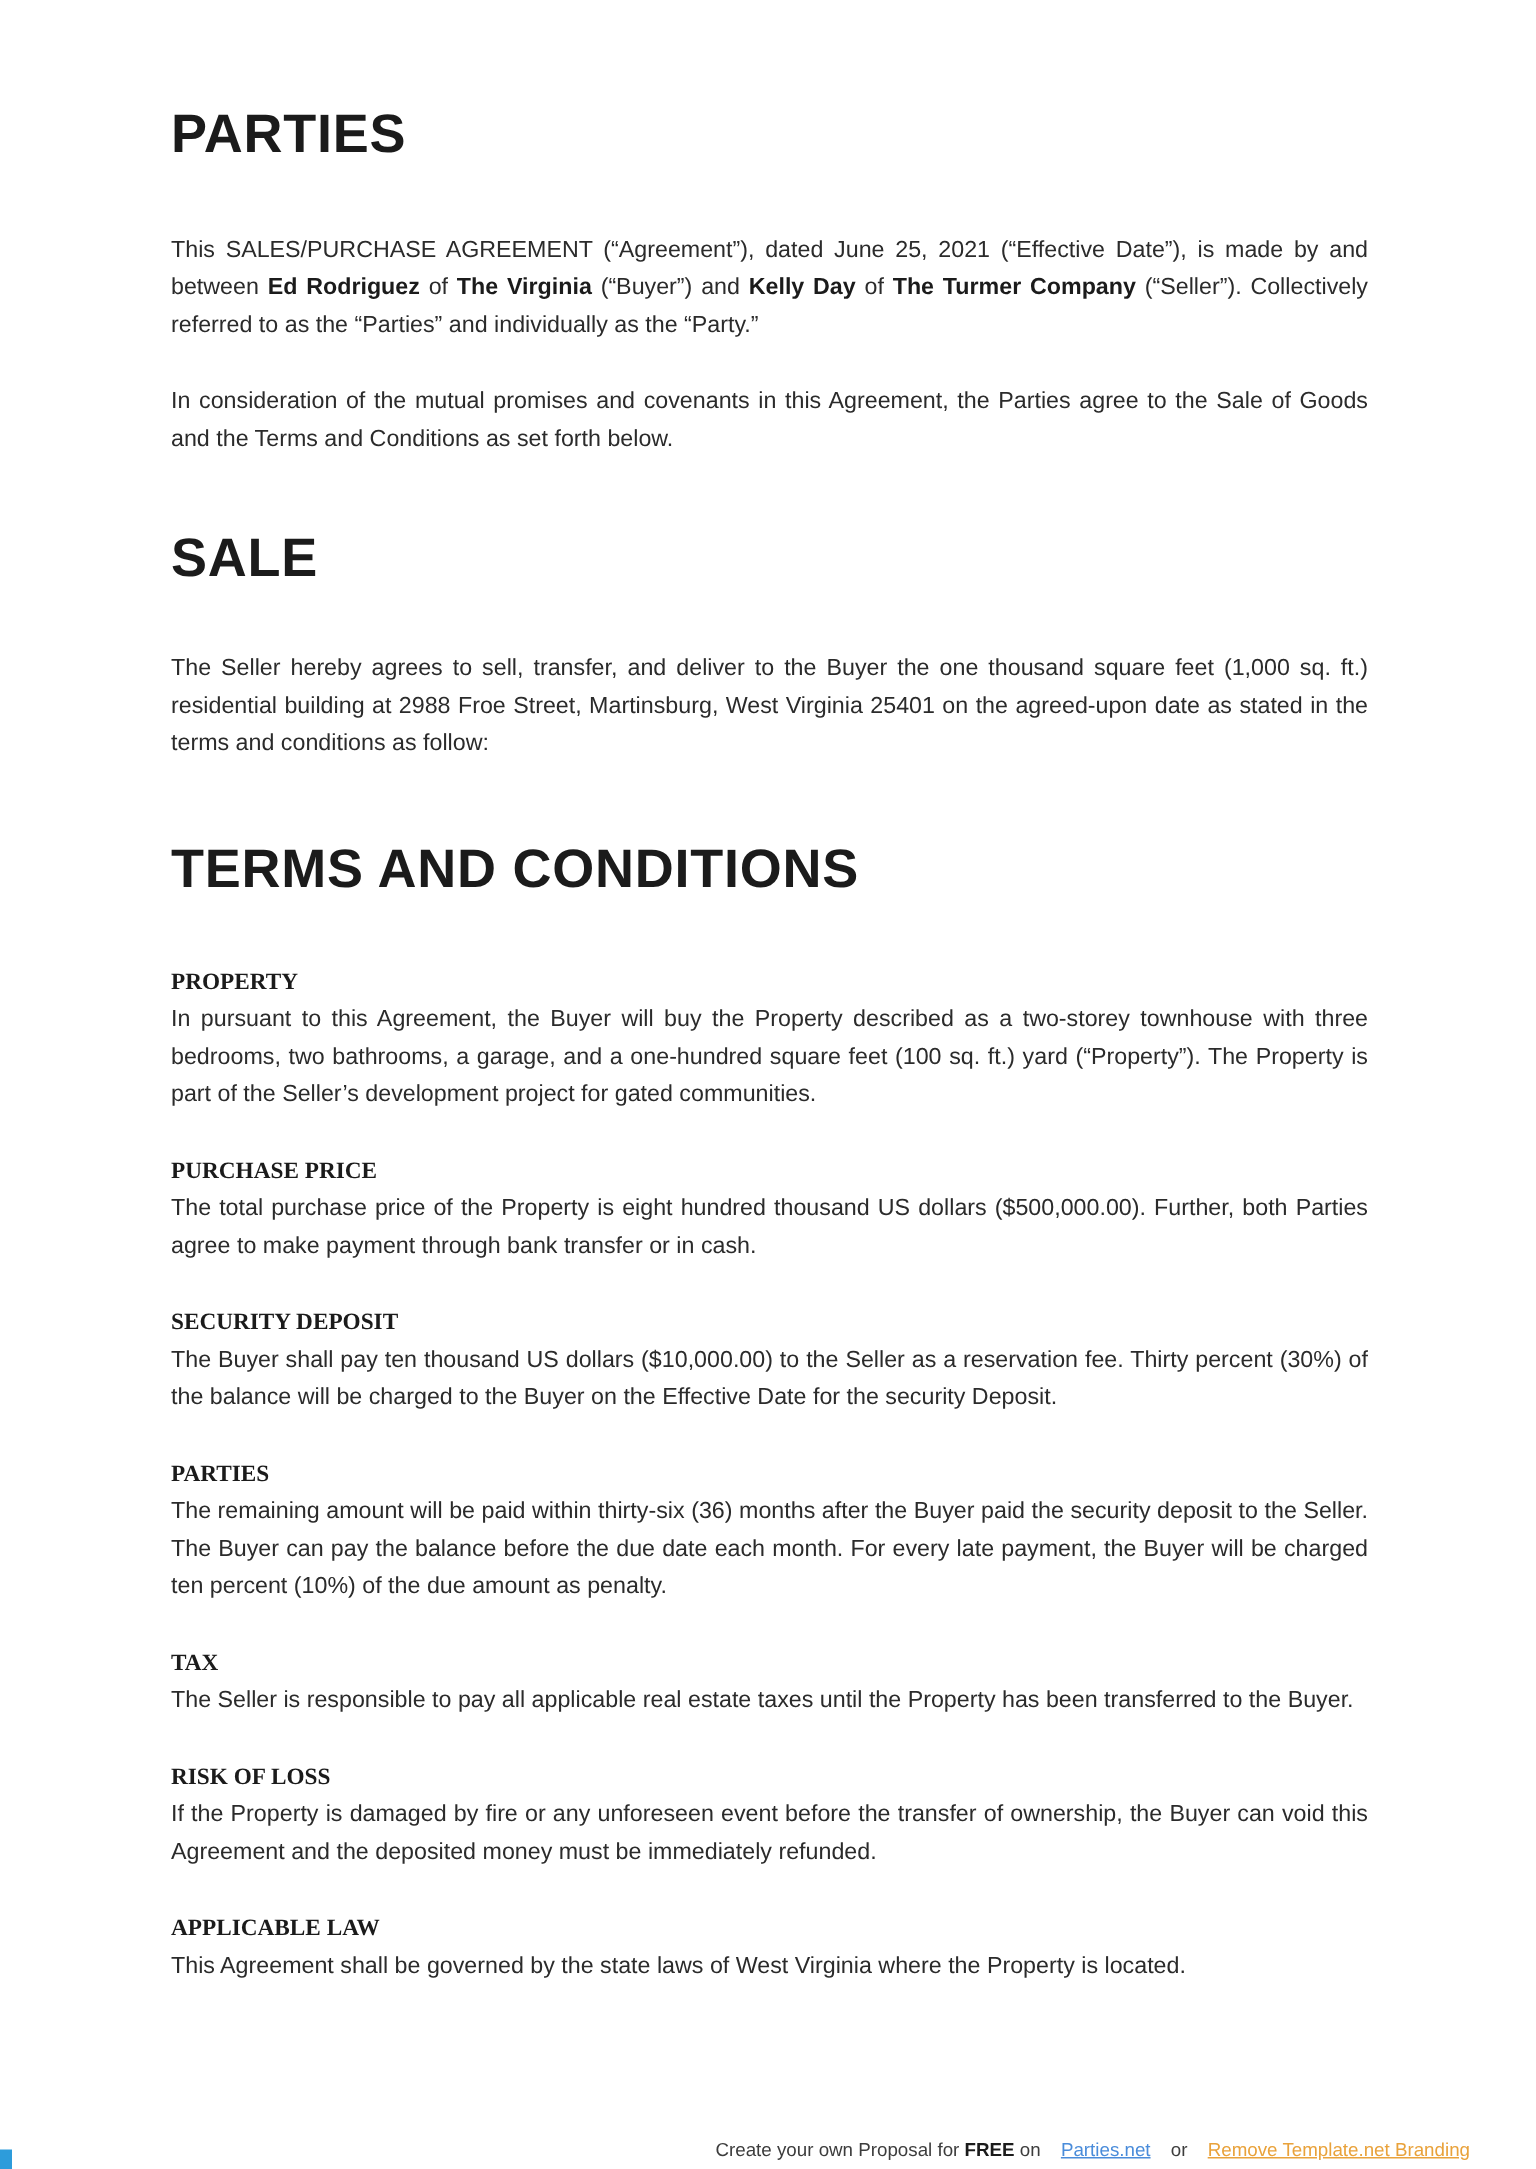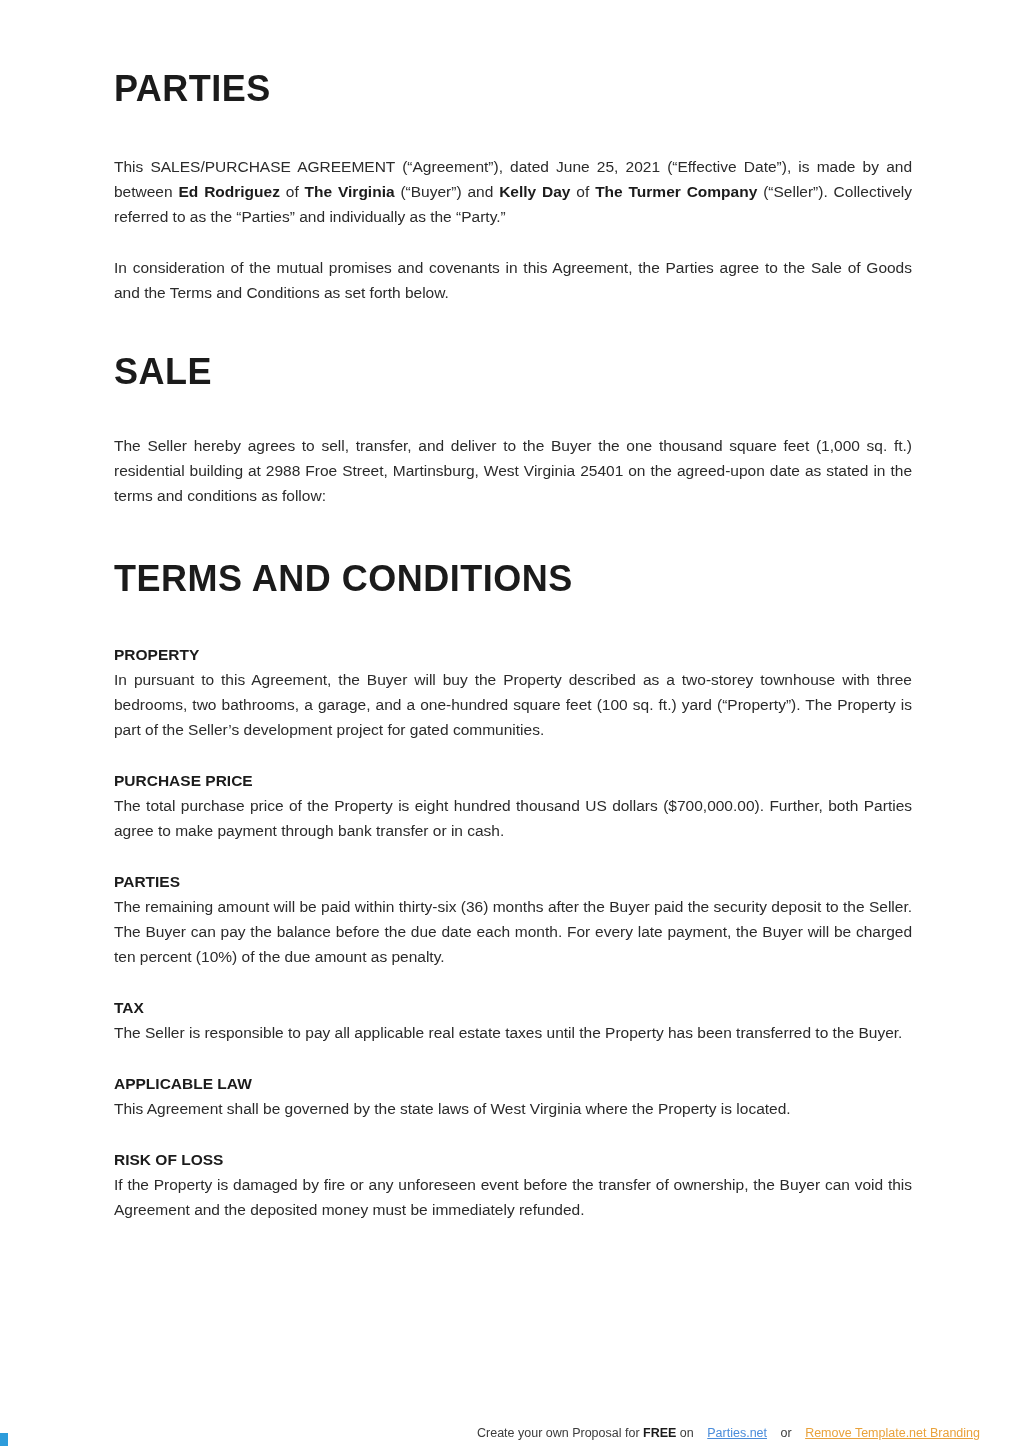--- a/index.html
+++ b/index.html
@@ -34,20 +34,21 @@
     text-align: justify;
     color: #2b2b2b;
   }
   p.body-text + p.body-text { margin-top: 26px; }
   .term-item { margin-bottom: 26px; }
   .term-heading {
     font-size: 15.5px;
     font-weight: 700;
     color: #1b1b1b;
     line-height: 25px;
+    font-family: Liberation Serif, serif;
   }
   b { font-weight: 700; color: #1b1b1b; }
   .footer {
     position: absolute;
     right: 44px;
     bottom: 8px;
     font-size: 12.5px;
     color: #3c3c3c;
     white-space: nowrap;
   }
@@ -82,42 +83,46 @@
 
     <h1 class="section-title h-terms">TERMS AND CONDITIONS</h1>
 
     <div class="term-item">
       <div class="term-heading">PROPERTY</div>
       <p class="body-text">In pursuant to this Agreement, the Buyer will buy the Property described as a two-storey townhouse with three bedrooms, two bathrooms, a garage, and a one-hundred square feet (100 sq. ft.) yard (“Property”). The Property is part of the Seller’s development project for gated communities.</p>
     </div>
 
     <div class="term-item">
       <div class="term-heading">PURCHASE PRICE</div>
-      <p class="body-text">The total purchase price of the Property is eight hundred thousand US dollars ($700,000.00). Further, both Parties agree to make payment through bank transfer or in cash.</p>
+      <p class="body-text">The total purchase price of the Property is eight hundred thousand US dollars ($500,000.00). Further, both Parties agree to make payment through bank transfer or in cash.</p>
     </div>
 
+    <div class="term-item">
+      <div class="term-heading">SECURITY DEPOSIT</div>
+      <p class="body-text">The Buyer shall pay ten thousand US dollars ($10,000.00) to the Seller as a reservation fee. Thirty percent (30%) of the balance will be charged to the Buyer on the Effective Date for the security Deposit.</p>
+    </div>
 
     <div class="term-item">
       <div class="term-heading">PARTIES</div>
       <p class="body-text">The remaining amount will be paid within thirty-six (36) months after the Buyer paid the security deposit to the Seller. The Buyer can pay the balance before the due date each month. For every late payment, the Buyer will be charged ten percent (10%) of the due amount as penalty.</p>
     </div>
 
     <div class="term-item">
       <div class="term-heading">TAX</div>
       <p class="body-text">The Seller is responsible to pay all applicable real estate taxes until the Property has been transferred to the Buyer.</p>
     </div>
 
     <div class="term-item">
-      <div class="term-heading">APPLICABLE LAW</div>
-      <p class="body-text">This Agreement shall be governed by the state laws of West Virginia where the Property is located.</p>
+      <div class="term-heading">RISK OF LOSS</div>
+      <p class="body-text">If the Property is damaged by fire or any unforeseen event before the transfer of ownership, the Buyer can void this Agreement and the deposited money must be immediately refunded.</p>
     </div>
 
     <div class="term-item">
-      <div class="term-heading">RISK OF LOSS</div>
-      <p class="body-text">If the Property is damaged by fire or any unforeseen event before the transfer of ownership, the Buyer can void this Agreement and the deposited money must be immediately refunded.</p>
+      <div class="term-heading">APPLICABLE LAW</div>
+      <p class="body-text">This Agreement shall be governed by the state laws of West Virginia where the Property is located.</p>
     </div>
 
   </div>
 
   <div class="brand-bar"></div>
 
   <div class="footer">
     <span>Create your own Proposal for </span><b>FREE</b><span> on</span><span class="sep"></span>
     <a class="link-blue">Parties.net</a><span class="sep"></span>
     <span>or</span><span class="sep"></span>

